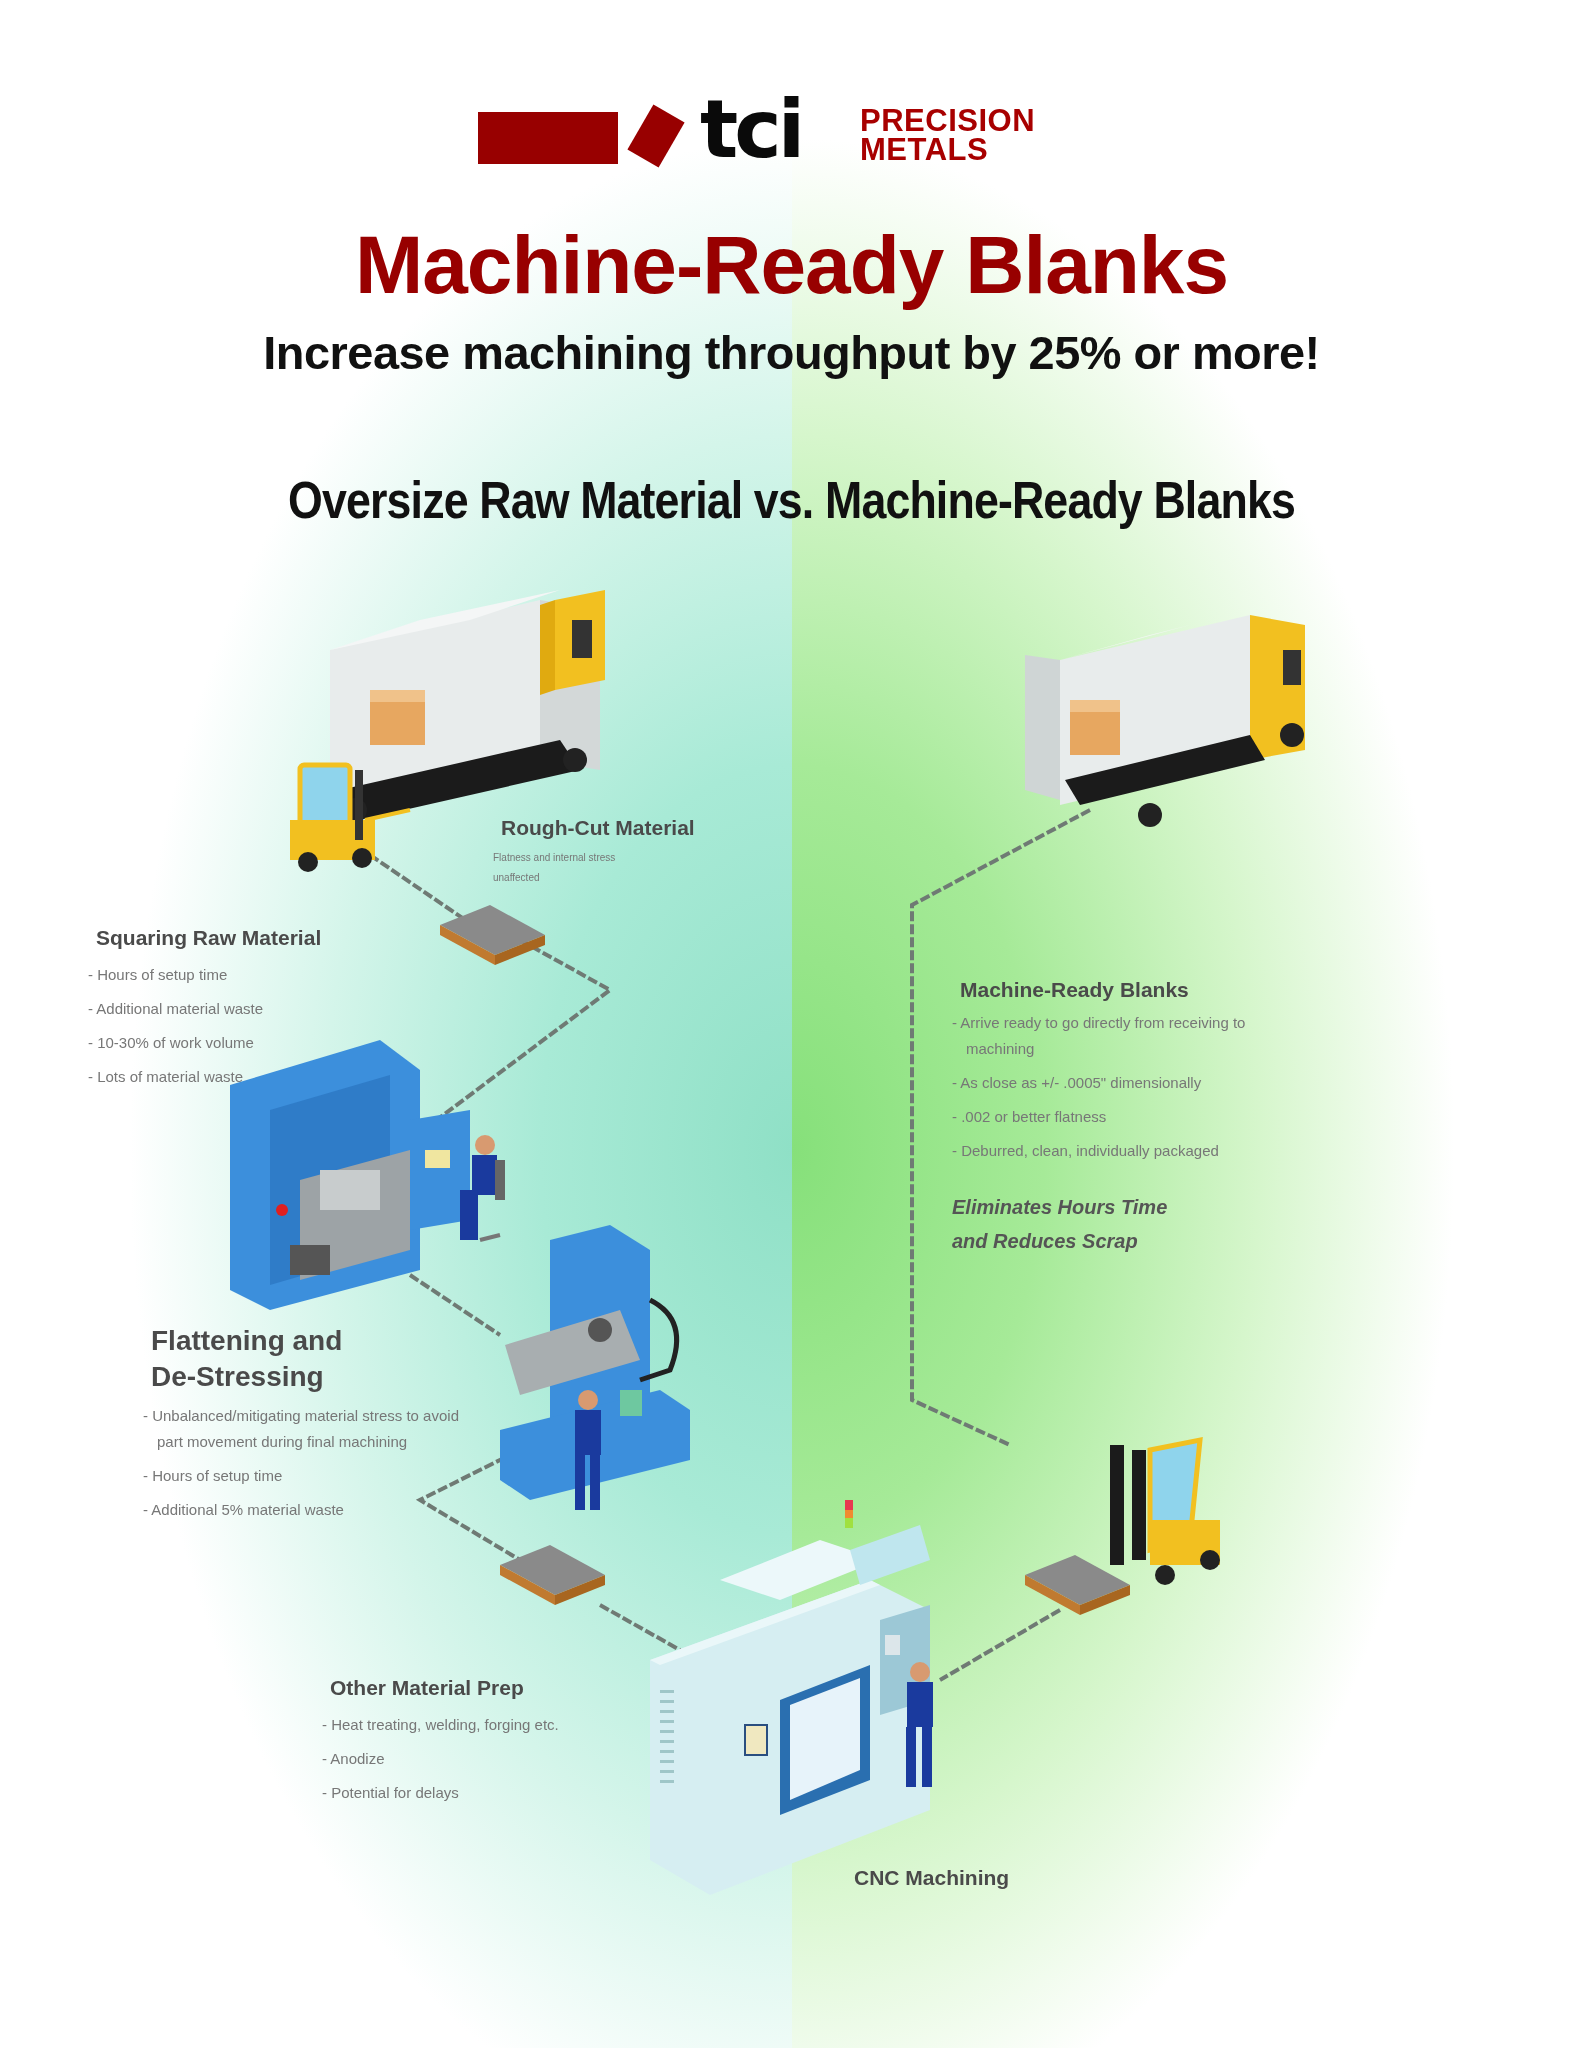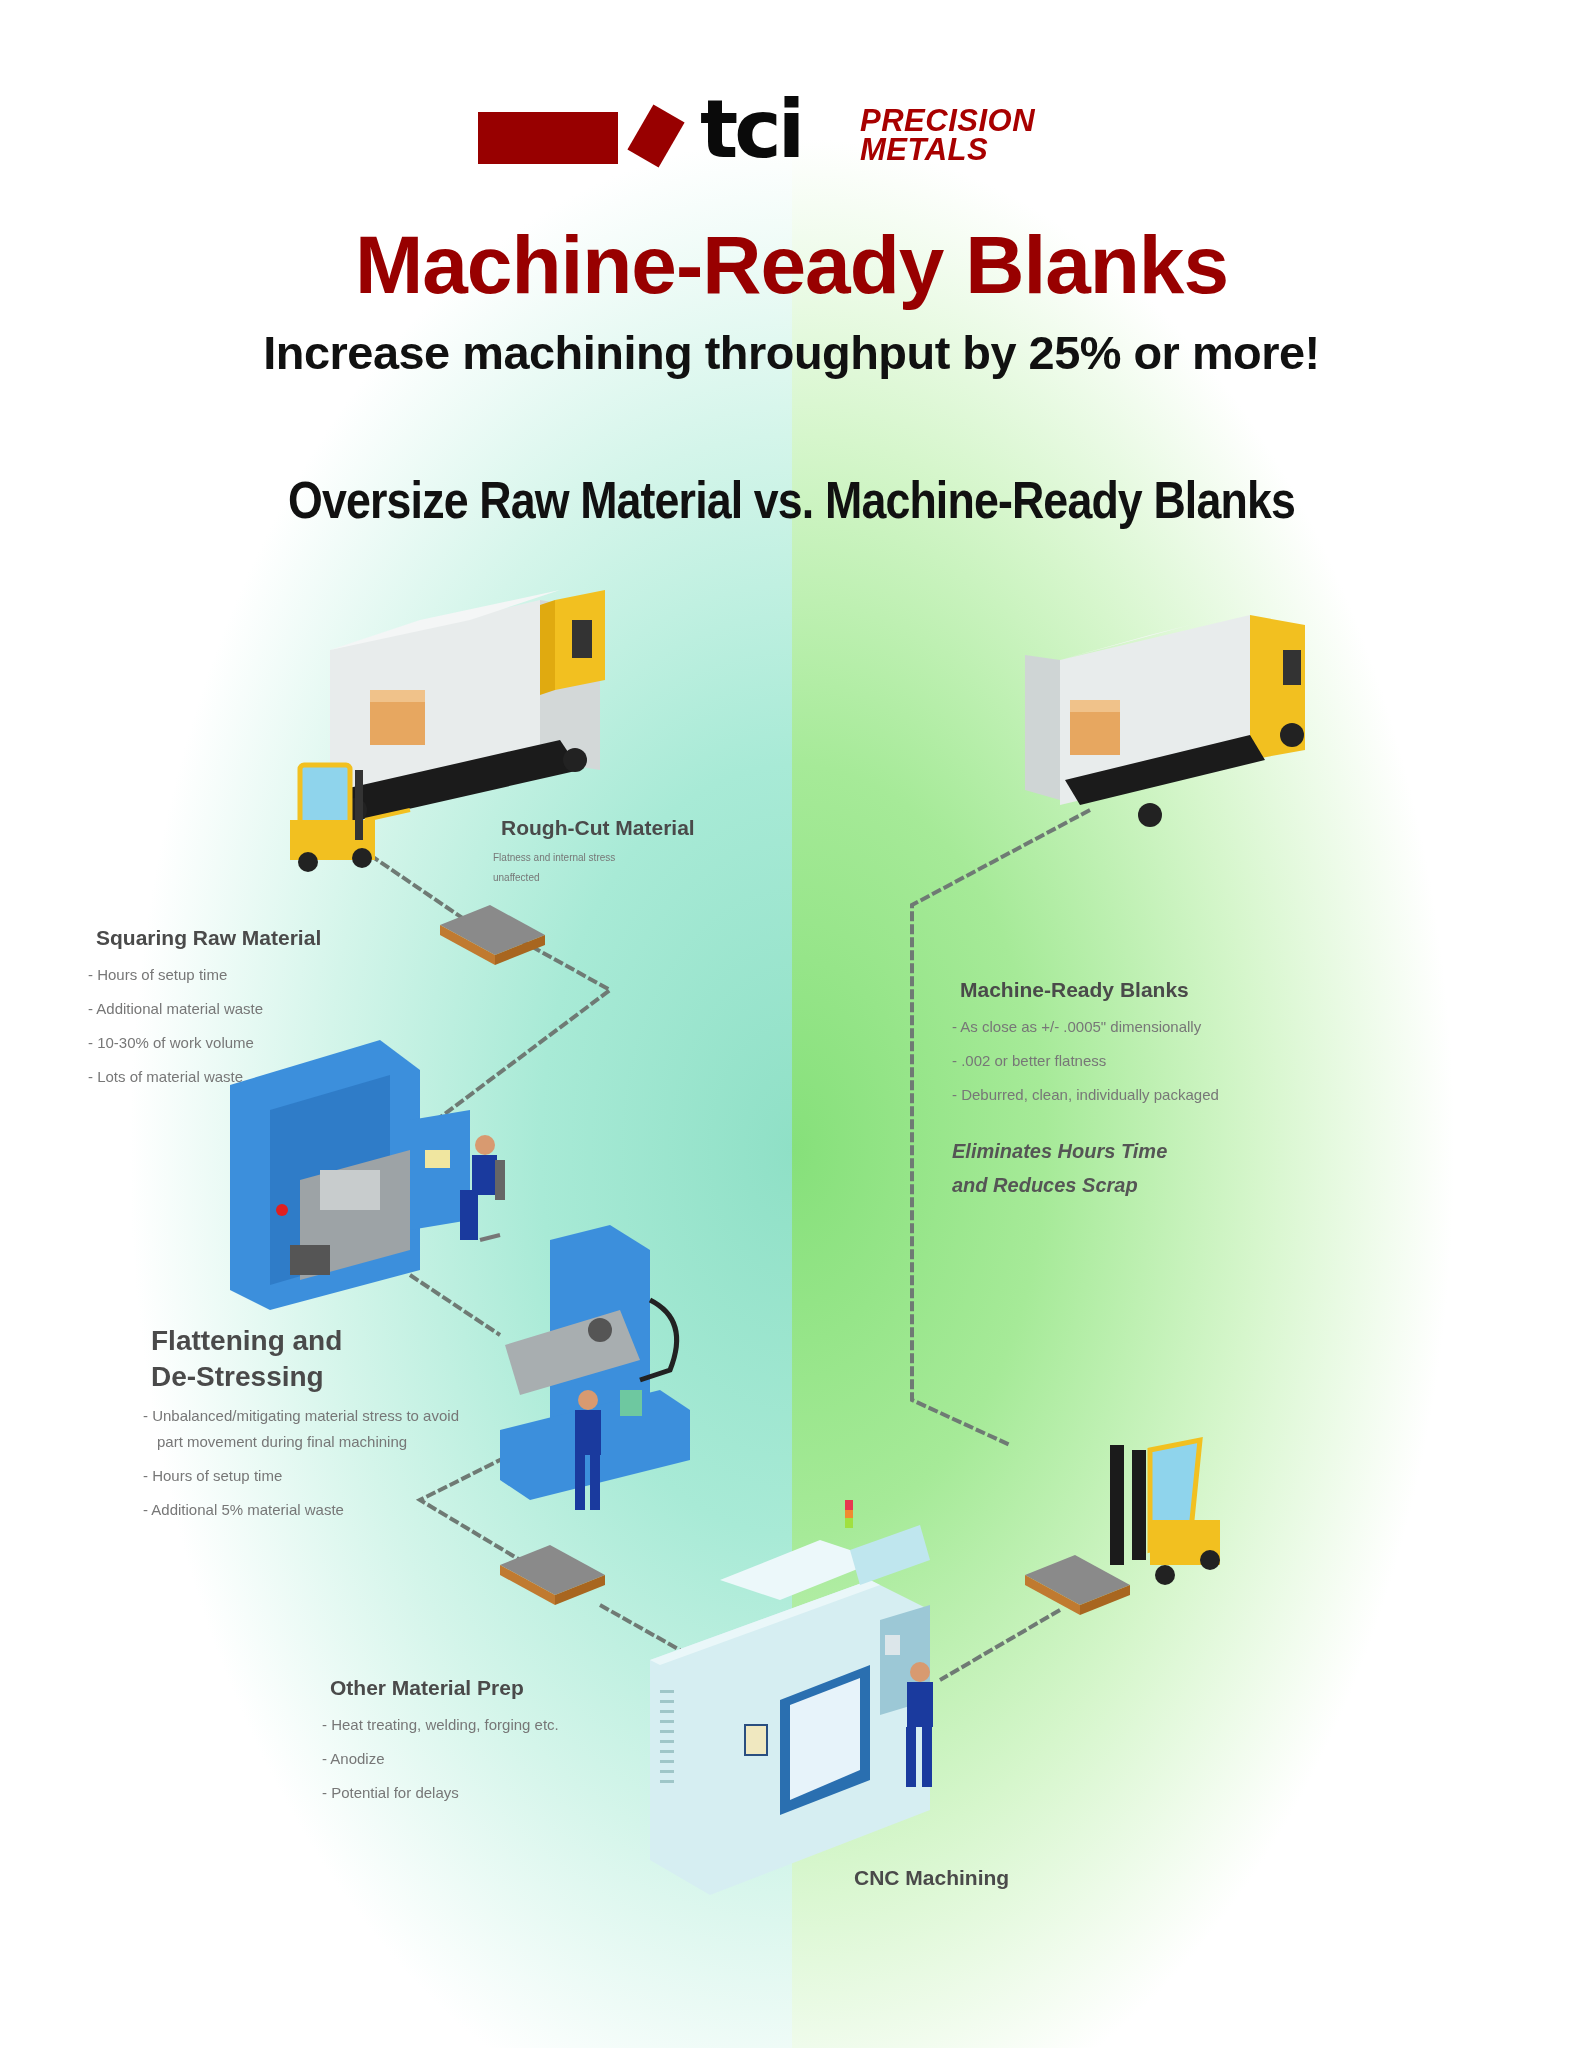--- a/index.html
+++ b/index.html
@@ -6,21 +6,21 @@
   body { width:1583px; height:2048px; position:relative; overflow:hidden; font-family:"Liberation Sans", sans-serif; }
   .bg-left { position:absolute; left:0; top:0; width:792px; height:2048px;
     background: radial-gradient(ellipse 720px 1100px at 792px 1150px, #8fe0c6 0%, #a8ead6 35%, #d4f5ea 65%, #ffffff 92%); }
   .bg-right { position:absolute; left:792px; top:0; width:791px; height:2048px;
     background: radial-gradient(ellipse 720px 1100px at 0px 1150px, #86e07a 0%, #a6ea98 35%, #d6f6cc 65%, #ffffff 92%); }
   .layer { position:absolute; left:0; top:0; width:1583px; height:2048px; }
   .logo { position:absolute; left:478px; top:100px; width:640px; height:80px; }
   .logo-bar { position:absolute; left:0; top:12px; width:140px; height:52px; background:#980000; }
   .logo-sq { position:absolute; left:160px; top:10px; width:36px; height:52px; background:#980000; transform:rotate(30deg); }
   .logo-tci { position:absolute; left:222px; top:-10px; font-family:"DejaVu Sans", sans-serif; font-weight:bold; font-size:80px; letter-spacing:-4px; color:#0a0a0a; line-height:80px; }
-  .logo-words { position:absolute; left:382px; top:6px; font-family:"Liberation Sans", sans-serif; font-weight:bold; font-style:italic; font-size:31px; line-height:29px; color:#a80000; letter-spacing:0.5px; }
+  .logo-words { position:absolute; left:382px; top:6px; font-family:"Liberation Sans", sans-serif; font-weight:bold; font-size:31px; line-height:29px; color:#a80000; letter-spacing:0.5px; }
   .title { position:absolute; left:0; width:1583px; top:218px; text-align:center; font-weight:bold; font-size:82px; color:#980000; letter-spacing:-1px; }
   .subtitle { position:absolute; left:0; width:1583px; top:326px; text-align:center; font-weight:bold; font-size:46px; color:#111; letter-spacing:-0.5px; transform:scaleX(1.02); }
   .compare { position:absolute; left:0; width:1583px; top:470px; text-align:center; font-weight:bold; font-size:52px; color:#111; letter-spacing:-1px; transform:scaleX(0.86); }
   .label { position:absolute; color:#555; }
   .label h3 { margin:8px; font-size:21px; font-weight:bold; color:#4a4a4a; transform-origin:left; }
   .label ul { list-style:none; margin:4px 0 0 0; padding:0; }
   .label li { font-size:15px; color:#777; line-height:34px; }
   .label li.wrap { line-height:26px; padding-left:14px; text-indent:-14px; margin:4px 0; }
   .label .desc { font-size:10px; color:#777; line-height:20px; margin-top:6px; }
   .label .emph { font-size:20px; font-weight:bold; font-style:italic; color:#555; line-height:34px; margin-top:22px; }
@@ -220,20 +220,21 @@
   <ul>
     <li>- Heat treating, welding, forging etc.</li>
     <li>- Anodize</li>
     <li>- Potential for delays</li>
   </ul>
 </div>
 
 <div class="label" style="left:952px; top:970px; width:360px;">
   <h3>Machine-Ready Blanks</h3>
   <ul>
+    <li class="wrap">- Arrive ready to go directly from receiving to machining</li>
     <li>- As close as +/- .0005" dimensionally</li>
     <li>- .002 or better flatness</li>
     <li>- Deburred, clean, individually packaged</li>
   </ul>
   <div class="emph">
     <div>Eliminates Hours Time</div>
     <div>and Reduces Scrap</div>
   </div>
 </div>
 

